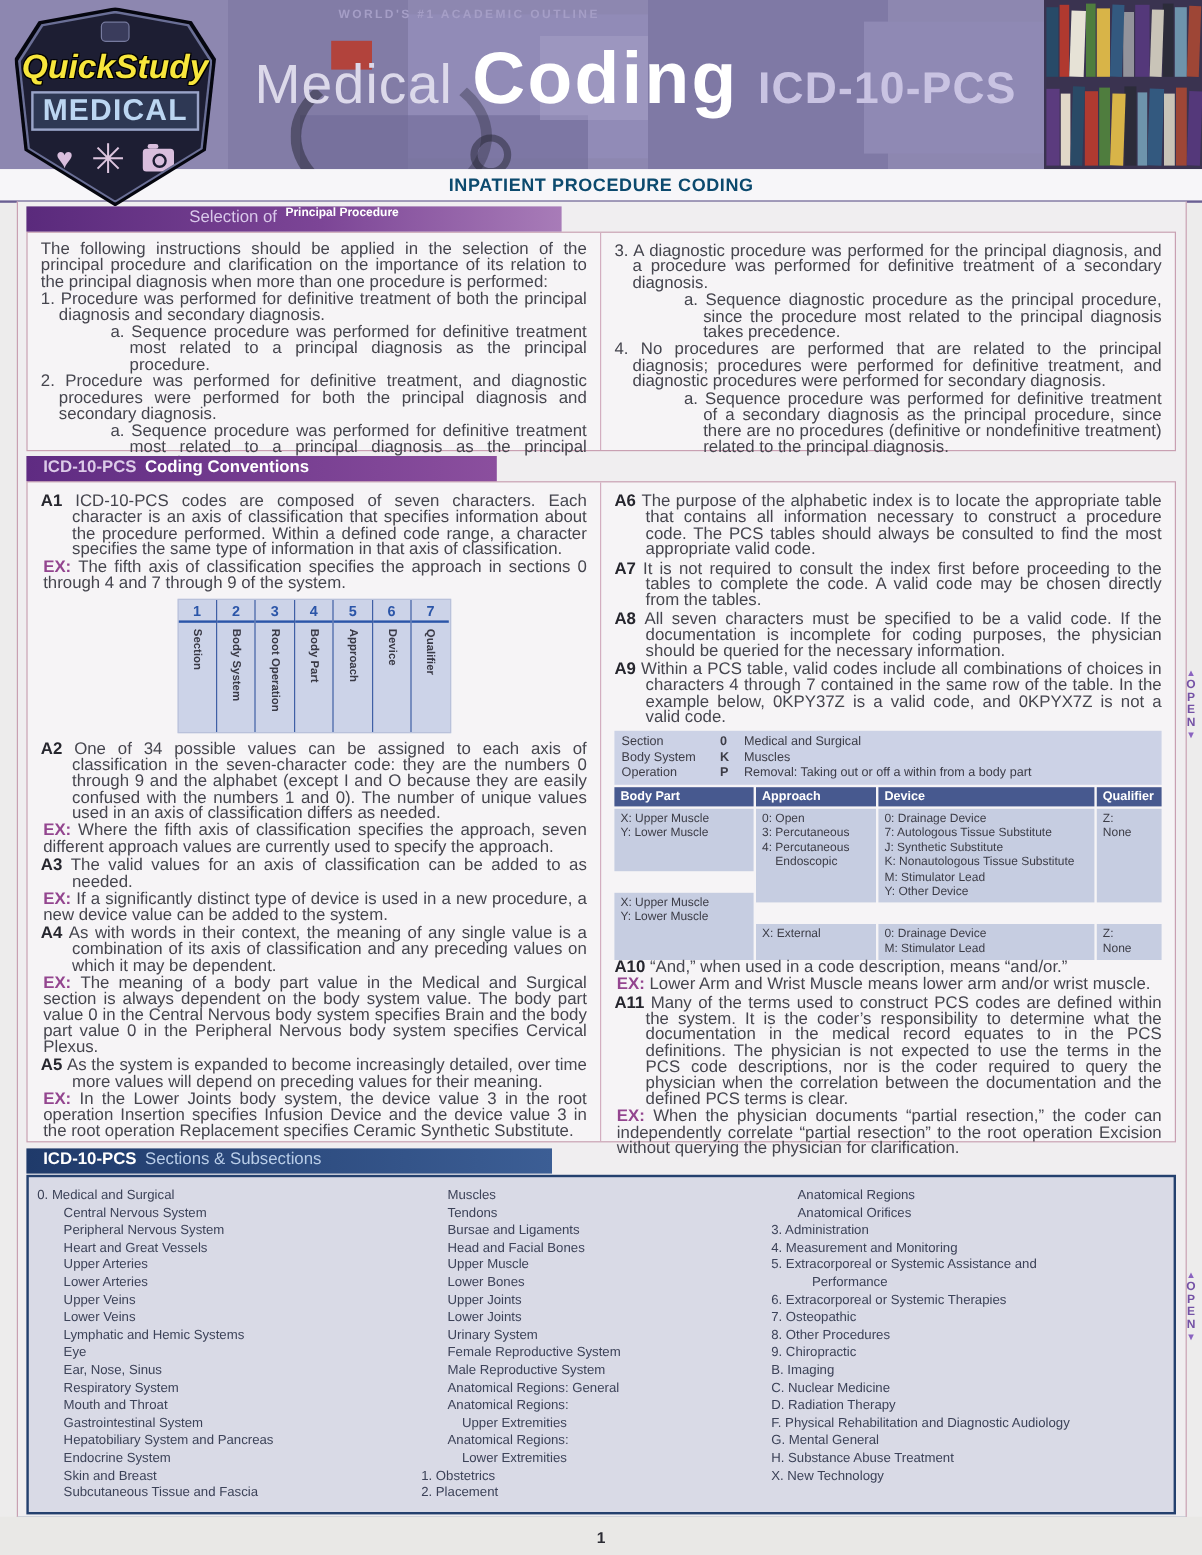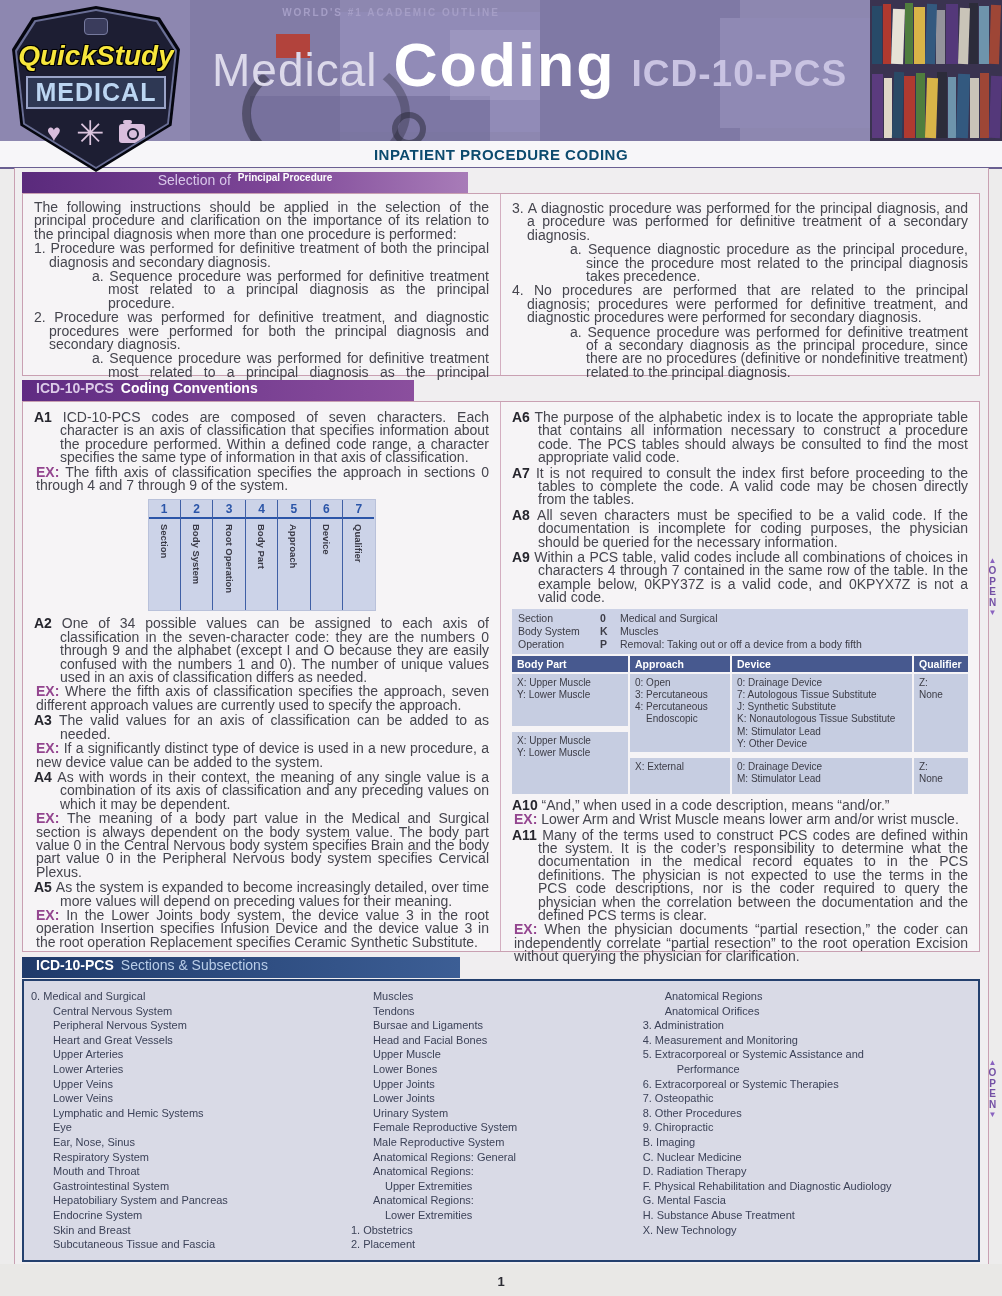--- a/index.html
+++ b/index.html
@@ -92,21 +92,21 @@
   .ct-label{writing-mode:vertical-rl;font-size:9.5px;font-weight:bold;color:#3a3a46;padding-top:5px;height:86px;}
 
   
   .ex-table{margin:4px 0 5px 0;}
   .ex-meta{background:#ccd2e6;padding:3px 6px;font-size:10.5px;line-height:13px;color:#3c3c46;margin-bottom:2px;}
   .ex-meta-row{display:grid;grid-template-columns:82px 20px 1fr;}
   .em-v{font-weight:bold;}
   .ex-grid{display:grid;grid-template-columns:116px 100px 1fr 54px;gap:2px;}
   .eh{background:#47598f;color:#fff;font-weight:bold;font-size:10.5px;padding:2px 5px;}
   .ex-body{height:120px;margin-top:2px;}
-  .et-col{display:flex;flex-direction:column;gap:6px;}
+  .et-col{display:flex;flex-direction:column;gap:18px;}
   .et-cell{background:#c6cde1;font-size:10px;line-height:12.2px;padding:3px 5px;white-space:pre-line;color:#3c3c46;box-sizing:border-box;}
   .h-bp1{height:52px;}.h-ap1{height:78px;}.h-dv1{height:78px;}.h-q1{height:78px;}
   .grow{flex:1;}
 
   
   .ss-cols{display:flex;height:100%;box-sizing:border-box;padding:8px 6px 4px 7px;}
   .ss-col{font-size:11px;line-height:14.6px;color:#3c4258;}
   .ss-c1{width:34%;}
   .ss-c2{width:31%;}
   .ss-c3{width:35%;}
@@ -290,21 +290,21 @@
                 <span class="em-d">Medical and Surgical</span>
               </div>
             <div class="ex-meta-row">
                 <span class="em-k">Body System</span>
                 <span class="em-v">K</span>
                 <span class="em-d">Muscles</span>
               </div>
             <div class="ex-meta-row">
                 <span class="em-k">Operation</span>
                 <span class="em-v">P</span>
-                <span class="em-d">Removal: Taking out or off a device from a body fifth</span>
+                <span class="em-d">Removal: Taking out or off a within from a body part</span>
               </div>
           </div>
           <div class="ex-grid">
             <div class="eh">Body Part</div>
             <div class="eh">Approach</div>
             <div class="eh">Device</div>
             <div class="eh">Qualifier</div>
           </div>
           <div class="ex-grid ex-body">
             <div class="et-col">
@@ -402,21 +402,21 @@
           <div class="li-0">5. Extracorporeal or Systemic Assistance and</div>
           <div class="li-2">Performance</div>
           <div class="li-0">6. Extracorporeal or Systemic Therapies</div>
           <div class="li-0">7. Osteopathic</div>
           <div class="li-0">8. Other Procedures</div>
           <div class="li-0">9. Chiropractic</div>
           <div class="li-0">B. Imaging</div>
           <div class="li-0">C. Nuclear Medicine</div>
           <div class="li-0">D. Radiation Therapy</div>
           <div class="li-0">F. Physical Rehabilitation and Diagnostic Audiology</div>
-          <div class="li-0">G. Mental Fascia</div>
+          <div class="li-0">G. Mental General</div>
           <div class="li-0">H. Substance Abuse Treatment</div>
           <div class="li-0">X. New Technology</div>
         </div>
     </div>
   </div>
 
   <div class="edge edge1">
       <div class="tri">▲</div>
       <div class="ltr">O</div>
       <div class="ltr">P</div>

